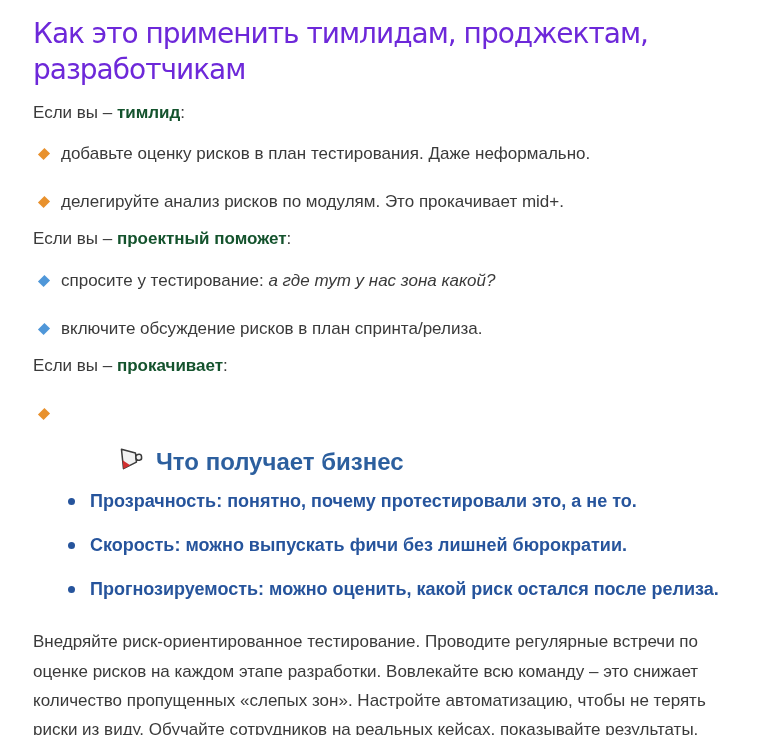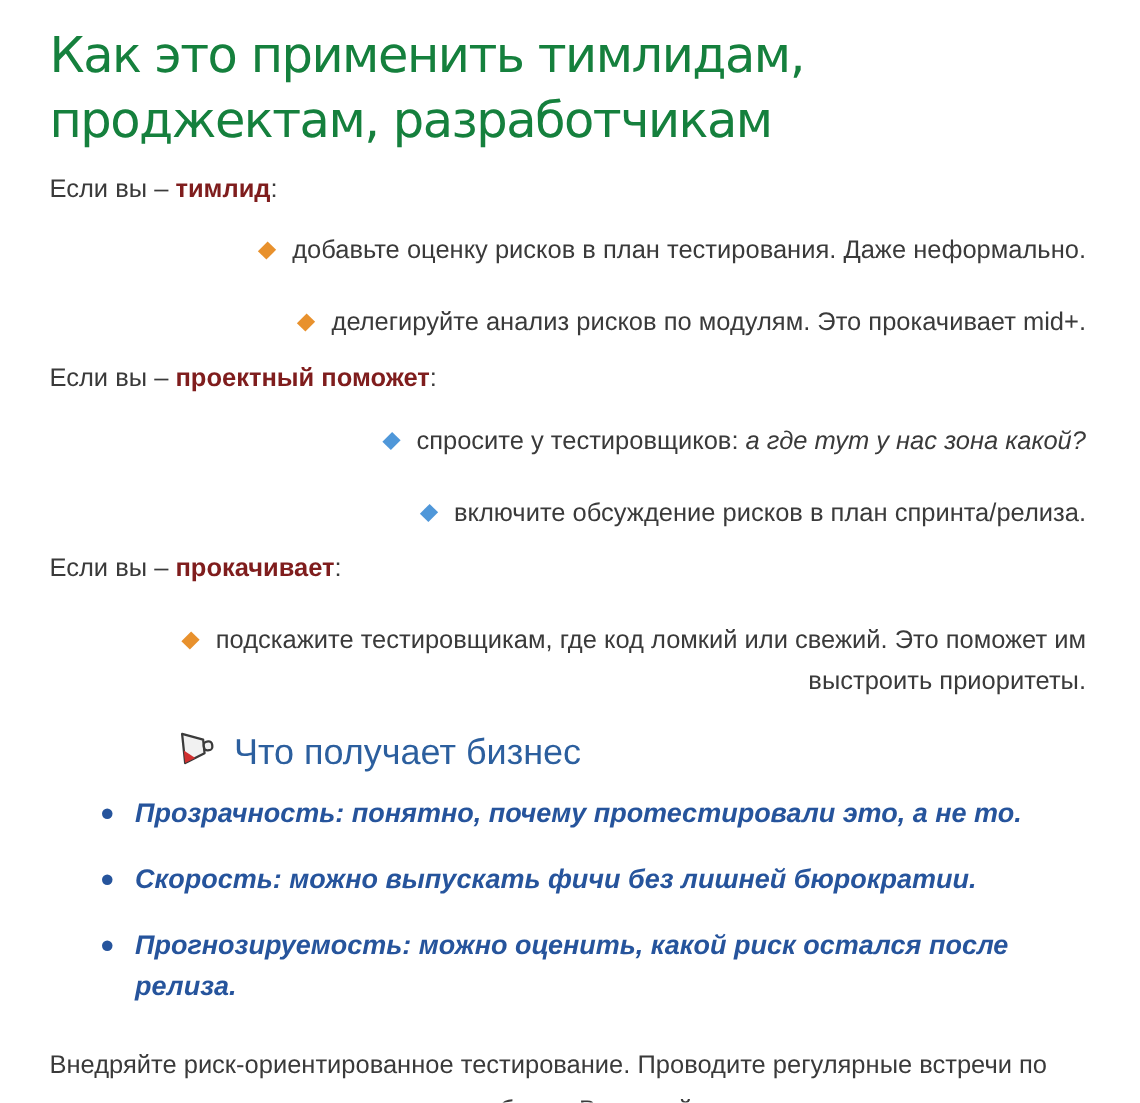--- a/index.html
+++ b/index.html
@@ -13,73 +13,71 @@
     overflow: hidden;
     font-family: "Liberation Sans", sans-serif;
     color: #3a3a3a;
   }
   .container {
     padding: 4px 36px 0 33px;
   }
   h1.page-title {
     font-family: "DejaVu Sans", sans-serif;
     font-weight: normal;
-    font-size: 33px;
+    font-size: 28px;
     line-height: 1.3;
     letter-spacing: -1px;
-    color: #15803d;
+    color: #6d28d9;
     margin: 12px 0 0 0;
   }
   p.intro {
     font-size: 17px;
     line-height: 1.6;
     margin: 10px 0 0 0;
   }
-  p.intro b { font-weight: bold; color: #7f1d1d; }
+  p.intro b { font-weight: bold; color: #14532d; }
 
   ul.tips {
     list-style: none;
     margin: 14px 0 2px 0;
     padding: 0 0 0 7px;
   }
   ul.tips li {
     font-size: 17px;
     line-height: 1.6;
     margin: 0 0 10px 0;
-    text-align: right;
   }
   ul.tips li:last-child { margin-bottom: 0; margin-top: 21px; }
   .dm {
     display: inline-block;
     width: 8px;
     height: 8px;
     transform: rotate(45deg) scaleY(1.15);
     margin: 0 13px 1px 0;
   }
   .dm.orange { background: #e8912d; }
   .dm.blue   { background: #4f97d9; }
   ul.tips li em { font-style: italic; }
 
   h3.business-heading {
     display: flex;
     align-items: center;
     gap: 11px;
     margin: 18px 0 10px 86px;
     font-size: 24px;
-    font-weight: normal;
+    font-weight: bold;
     color: #2c5f9e;
     line-height: 30px;
   }
   .megaphone { flex: 0 0 auto; transform: rotate(-6deg); }
 
   ul.business {
     list-style: none;
     margin: 0;
     padding: 0 0 0 57px;
-    font-style: italic;
   }
   ul.business li {
     position: relative;
     font-size: 18px;
     font-weight: bold;
     color: #26549c;
     line-height: 27px;
     margin: 0 0 17px 0;
   }
   ul.business li::before {
@@ -110,28 +108,28 @@
   <p class="intro"><span>Если вы – </span><b>тимлид</b><span>:</span></p>
 
   <ul class="tips">
     <li><span class="dm orange"></span><span>добавьте оценку рисков в план тестирования. Даже неформально.</span></li>
     <li><span class="dm orange"></span><span>делегируйте анализ рисков по модулям. Это прокачивает mid+.</span></li>
   </ul>
 
   <p class="intro"><span>Если вы – </span><b>проектный поможет</b><span>:</span></p>
 
   <ul class="tips">
-    <li><span class="dm blue"></span><span>спросите у тестировщиков: </span><em>а где тут у нас зона какой?</em></li>
+    <li><span class="dm blue"></span><span>спросите у тестирование: </span><em>а где тут у нас зона какой?</em></li>
     <li><span class="dm blue"></span><span>включите обсуждение рисков в план спринта/релиза.</span><em></em></li>
   </ul>
 
   <p class="intro"><span>Если вы – </span><b>прокачивает</b><span>:</span></p>
 
   <ul class="tips">
-    <li><span class="dm orange"></span><span>подскажите тестировщикам, где код ломкий или свежий. Это поможет им выстроить приоритеты.</span></li>
+    <li><span class="dm orange"></span></li>
   </ul>
 
   <h3 class="business-heading">
     <span class="megaphone">
       <svg width="26" height="26" viewBox="0 0 24 24" aria-hidden="true">
         <polygon points="3.5,3 3.5,21 16,16.2 16,7.8" fill="#f1f1f1" stroke="#3b3b3b" stroke-width="1.4" stroke-linejoin="round"></polygon>
         <rect x="16" y="9.3" width="5.2" height="5.4" rx="2.2" fill="#f1f1f1" stroke="#3b3b3b" stroke-width="1.4"></rect>
         <polygon points="3.5,13.2 3.5,21 10,18.5" fill="#d12f2f"></polygon>
       </svg>
     </span>

